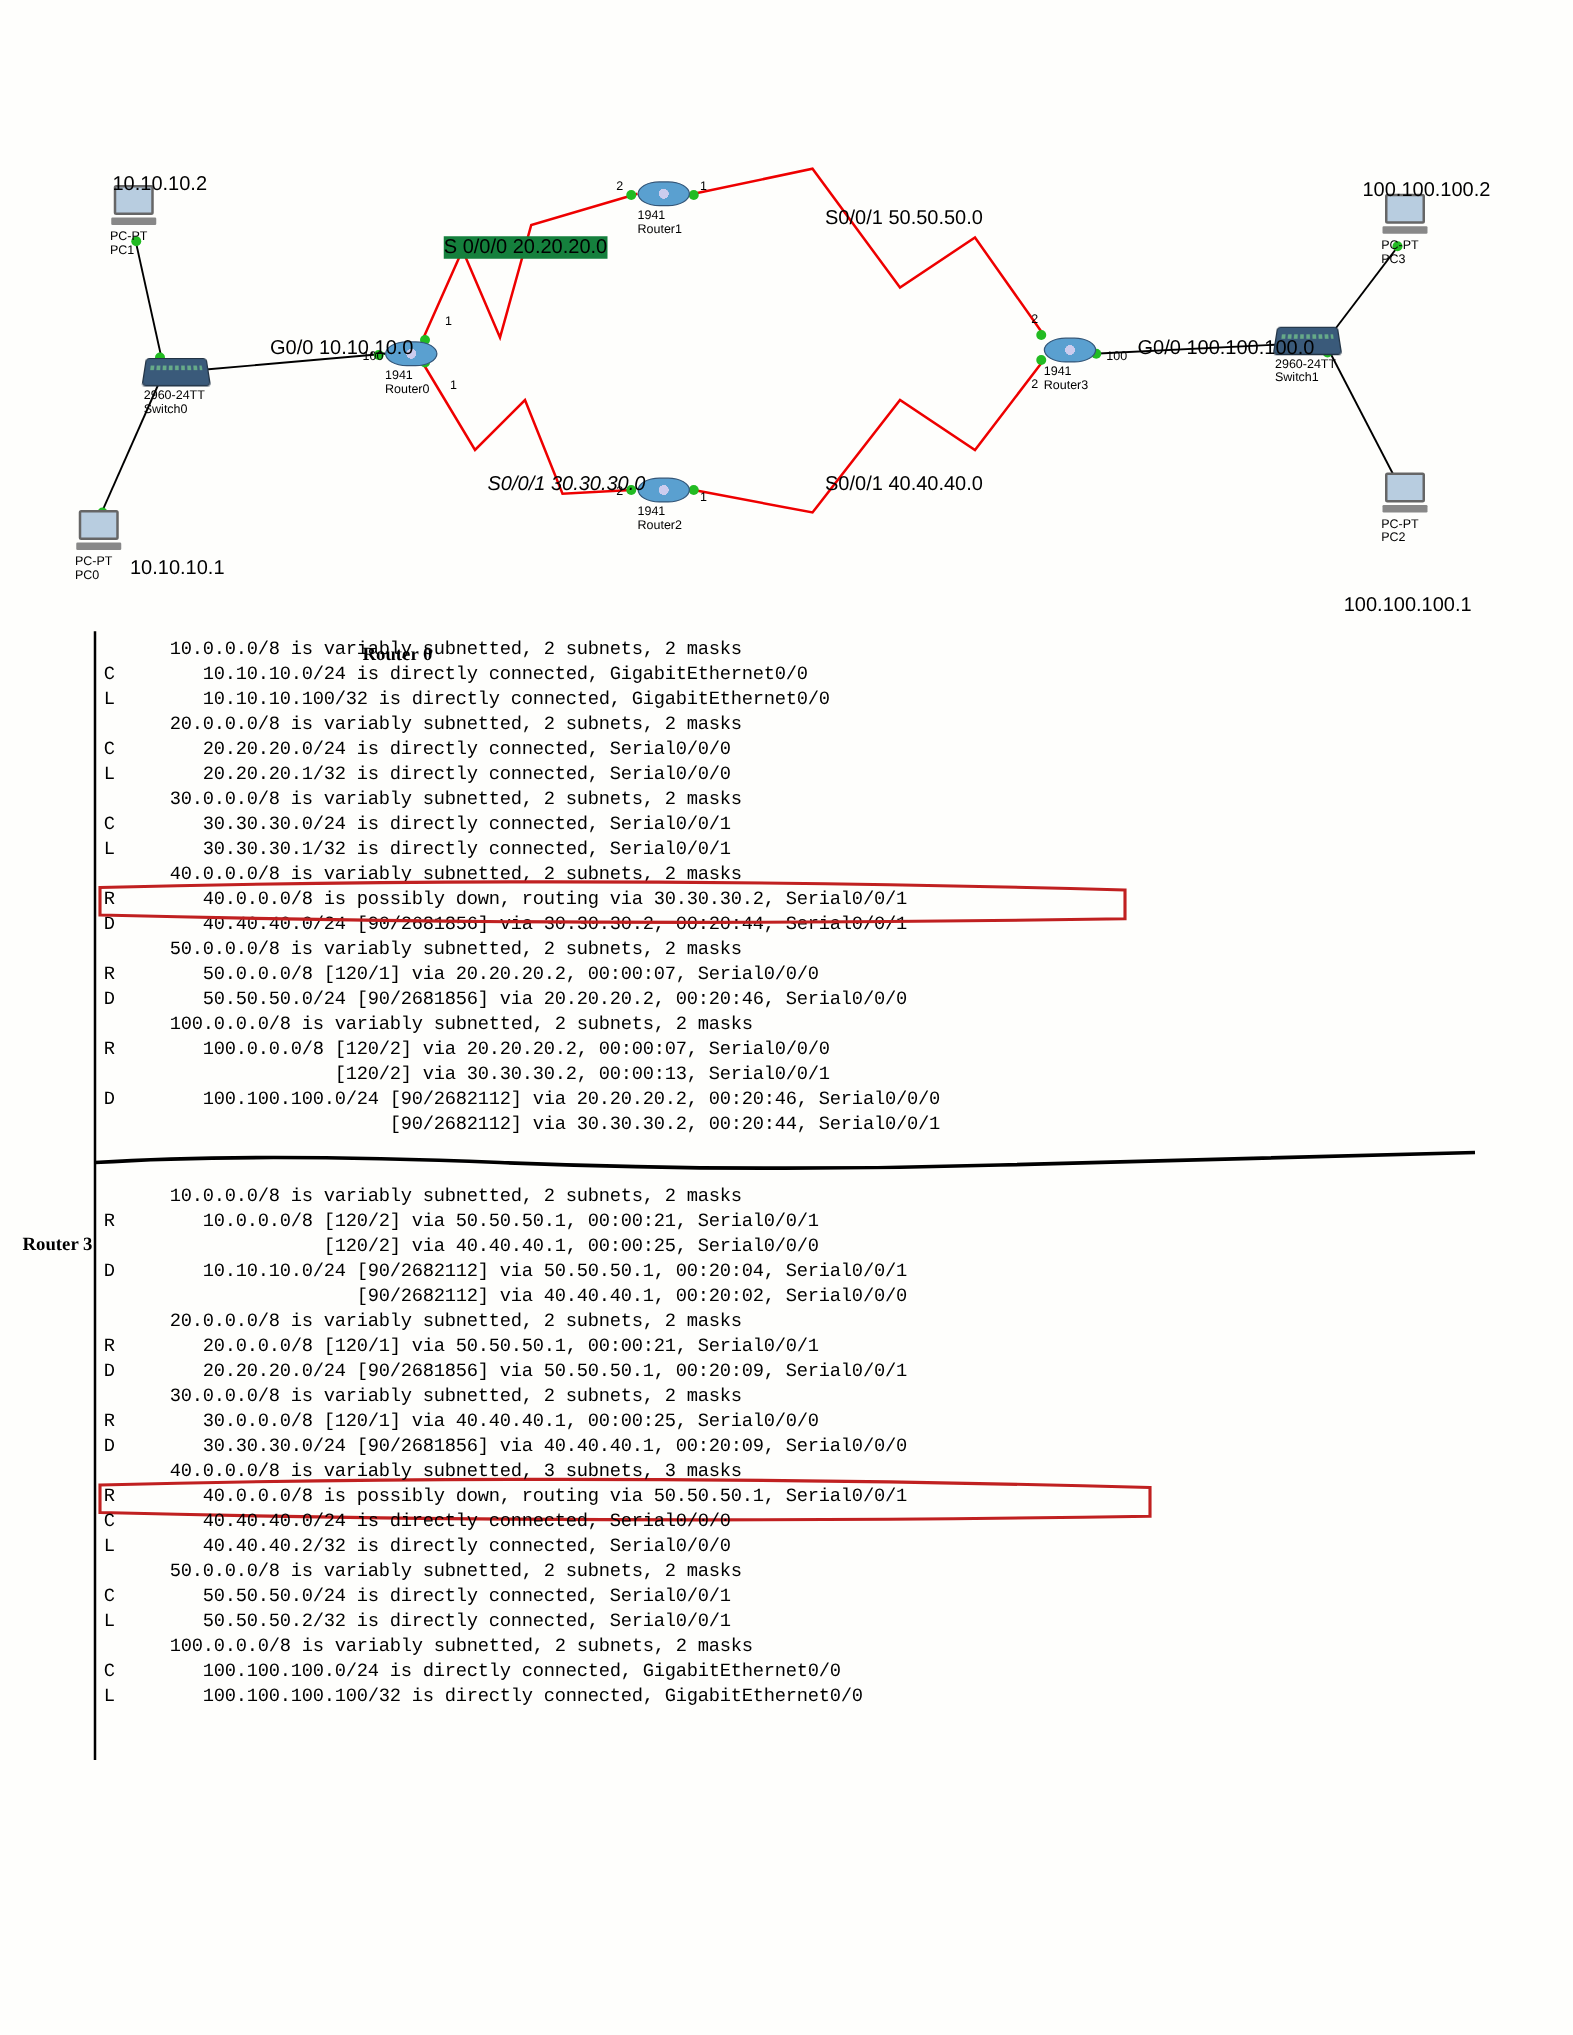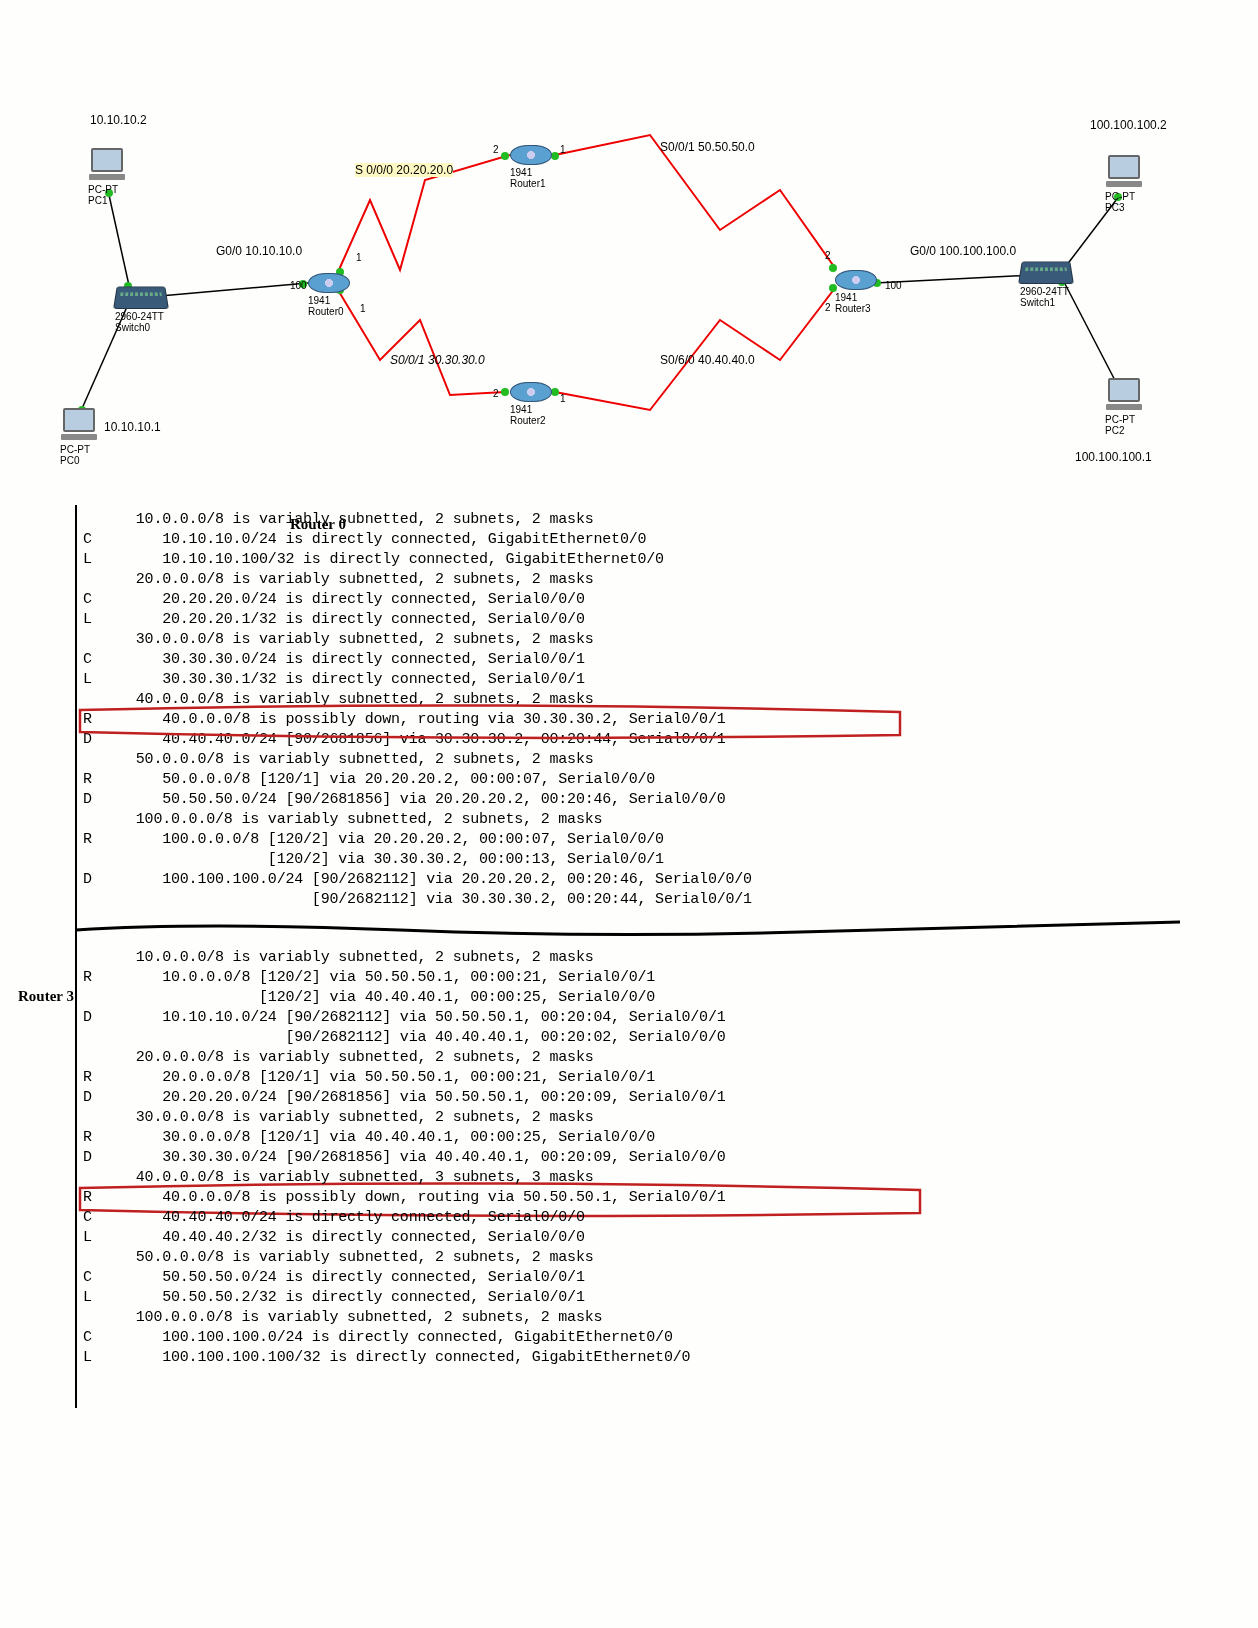--- a/index.html
+++ b/index.html
@@ -40,21 +40,21 @@
   }
   
   .router {
     width: 40px; height: 18px; background: #5aa0d0; border-radius: 50% / 60%; margin: 0 auto;
     border: 1px solid #357; position: relative;
   }
   .router::after {
     content:""; position:absolute; left:8px; top:4px; width:24px; height:10px;
     background: radial-gradient(circle, #cce 30%, transparent 31%);
   }
-  .ip { position: absolute; font-size: 12px; color: #000; }
+  .ip { position: absolute; font-size: 16px; color: #000; margin-top: 26px; }
   .portnum { position:absolute; font-size:10px; color:#000; }
 
   
   .rt-header {
     position: absolute;
     font-family: "Times New Roman", serif;
     font-weight: bold;
     font-size: 15px;
   }
   .rt {
@@ -177,24 +177,24 @@
     <div class="router"></div>
     <div class="label"><span>1941</span><br><span>Router2</span></div>
   </div>
 
   <div class="dev" style="left:835px; top:270px;">
     <div class="router"></div>
     <div class="label"><span>1941</span><br><span>Router3</span></div>
   </div>
 
   <div class="ip" style="left:216px; top:244px;">G0/0 10.10.10.0</div>
-  <div class="ip" style="left:355px; top:163px; background:#fef9c3;">S 0/0/0 20.20.20.0</div>
+  <div class="ip" style="left:355px; top:163px; background:#15803d;">S 0/0/0 20.20.20.0</div>
   <div class="ip" style="left:390px; top:353px;font-style:italic;">S0/0/1 30.30.30.0</div>
   <div class="ip" style="left:660px; top:140px;">S0/0/1 50.50.50.0</div>
-  <div class="ip" style="left:660px; top:353px;">S0/6/0 40.40.40.0</div>
+  <div class="ip" style="left:660px; top:353px;">S0/0/1 40.40.40.0</div>
   <div class="ip" style="left:910px; top:244px;text-align:right;">G0/0 100.100.100.0</div>
 
   <div class="portnum" style="left:290px; top:280px;">100</div>
   <div class="portnum" style="left:356px; top:252px;">1</div>
   <div class="portnum" style="left:360px; top:303px;">1</div>
   <div class="portnum" style="left:493px; top:144px;">2</div>
   <div class="portnum" style="left:560px; top:144px;">1</div>
   <div class="portnum" style="left:493px; top:388px;">2</div>
   <div class="portnum" style="left:560px; top:393px;">1</div>
   <div class="portnum" style="left:825px; top:250px;">2</div>

